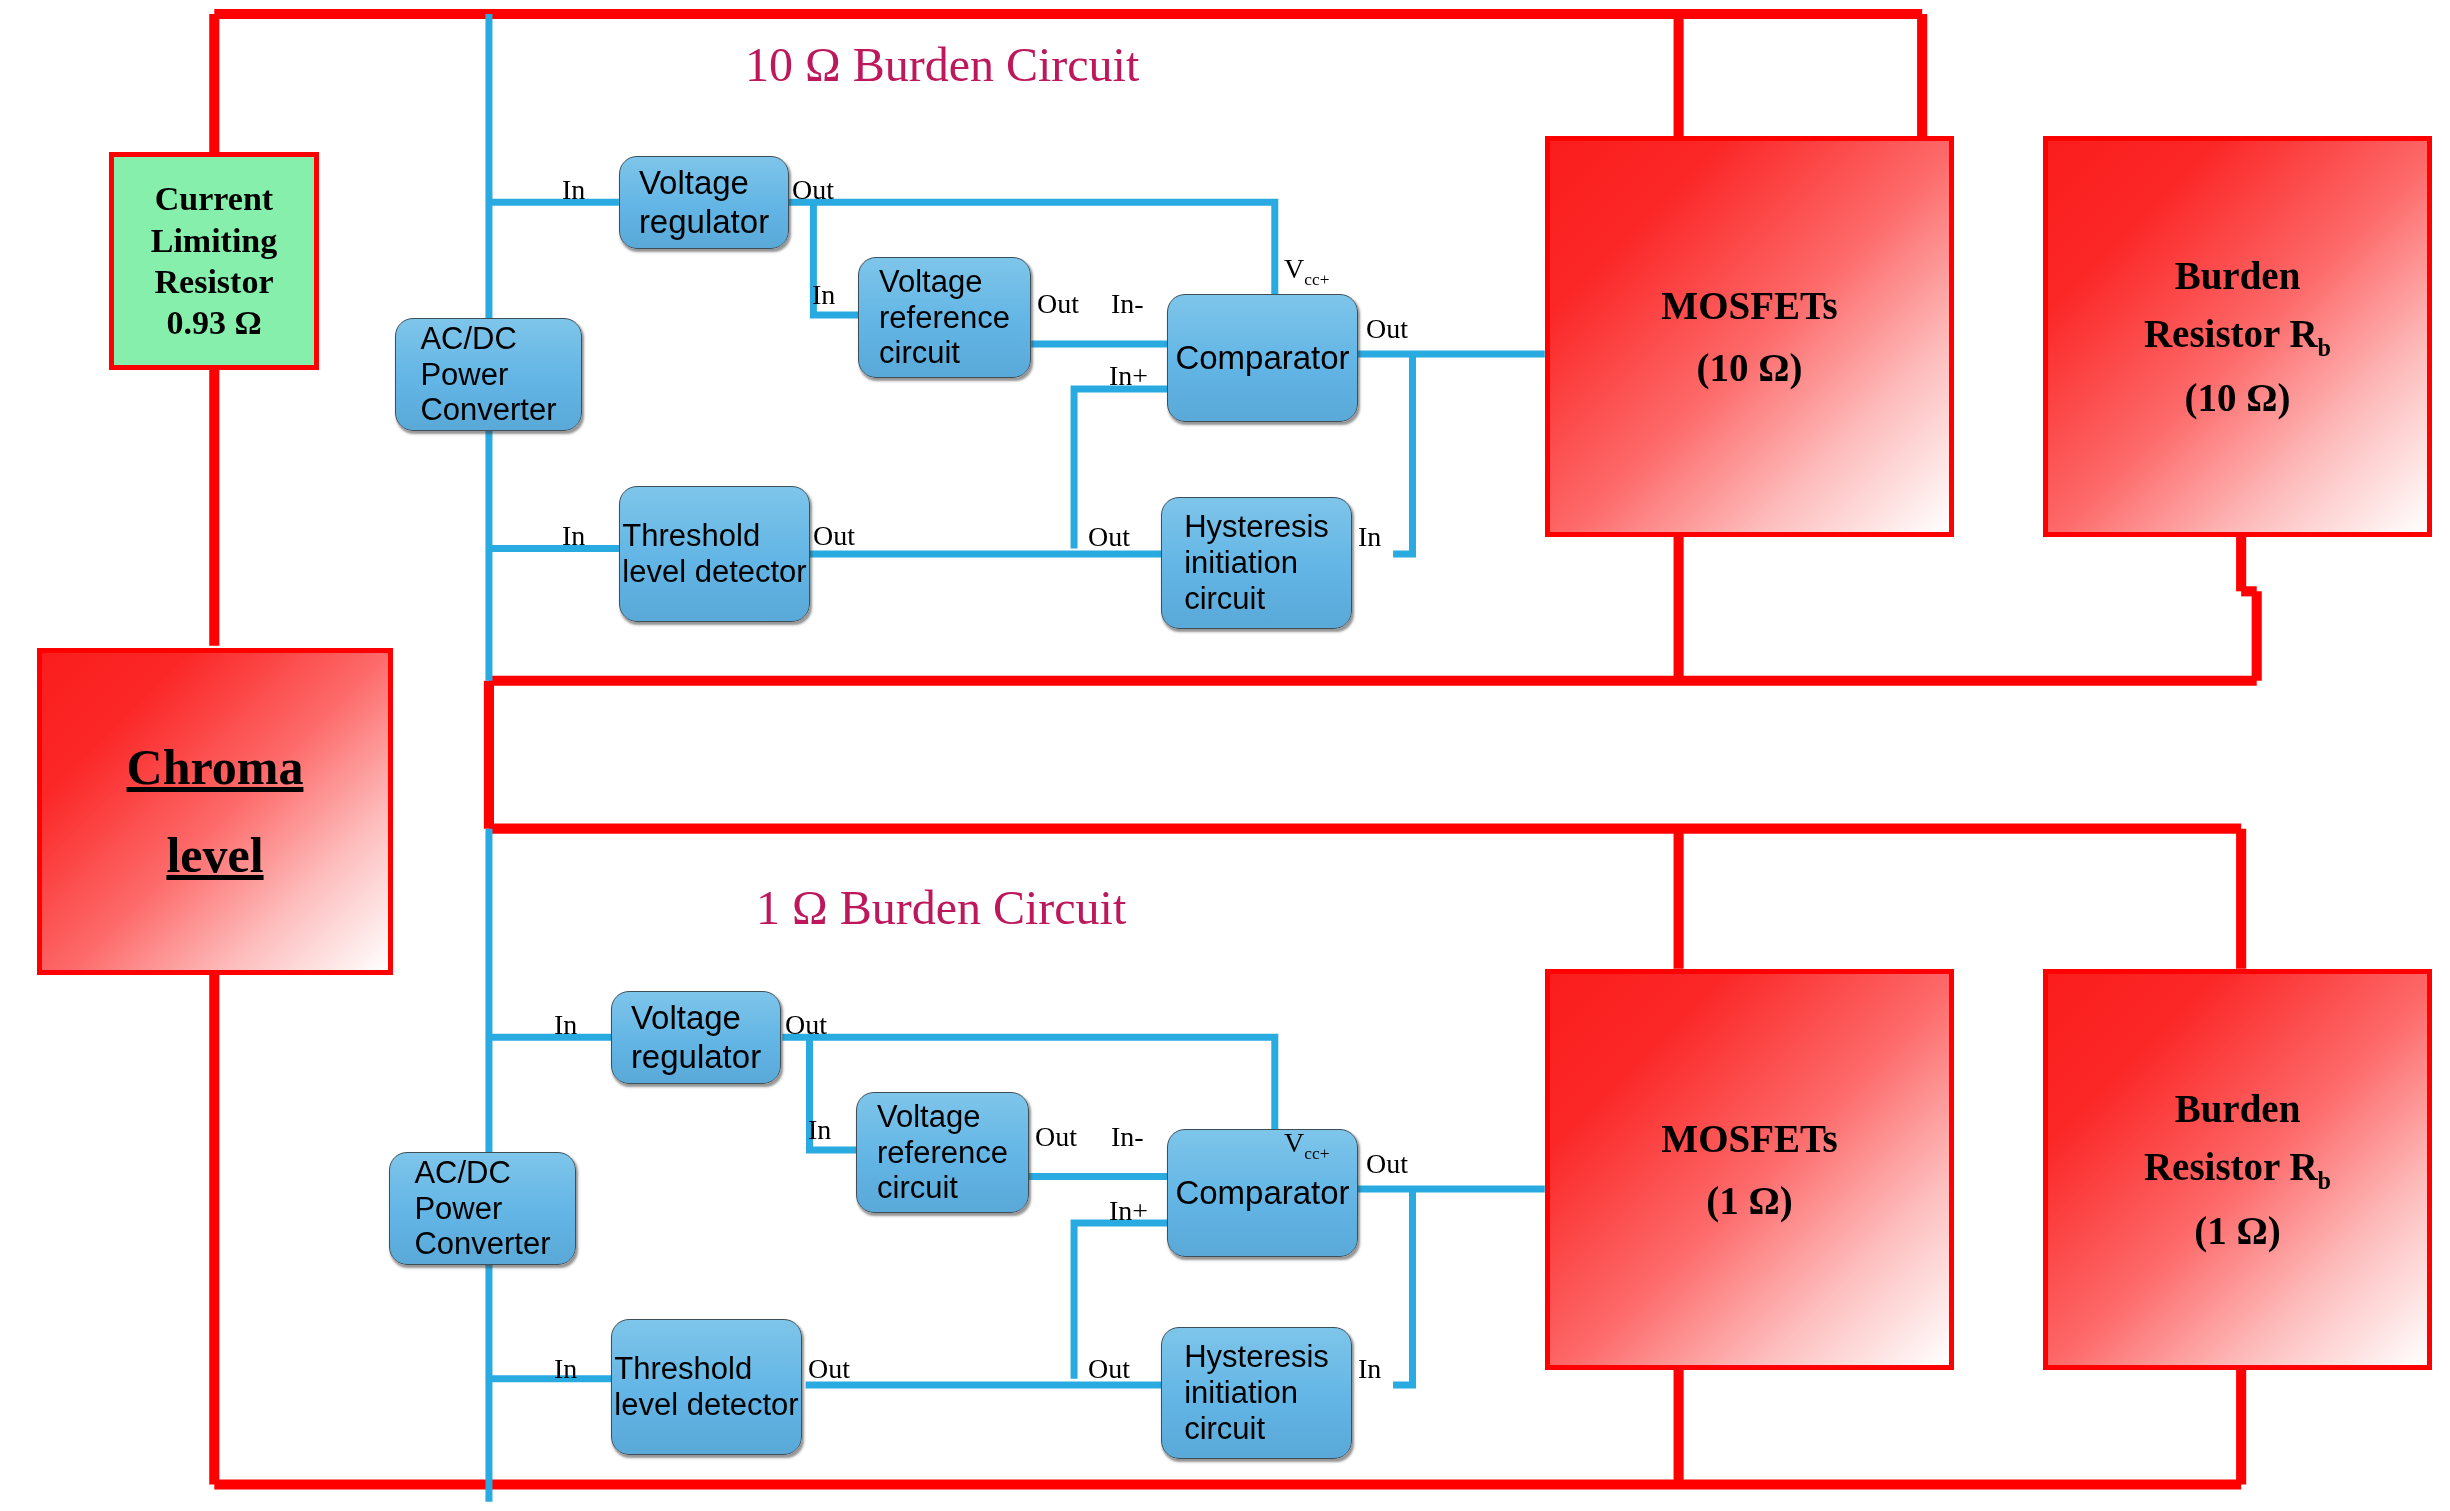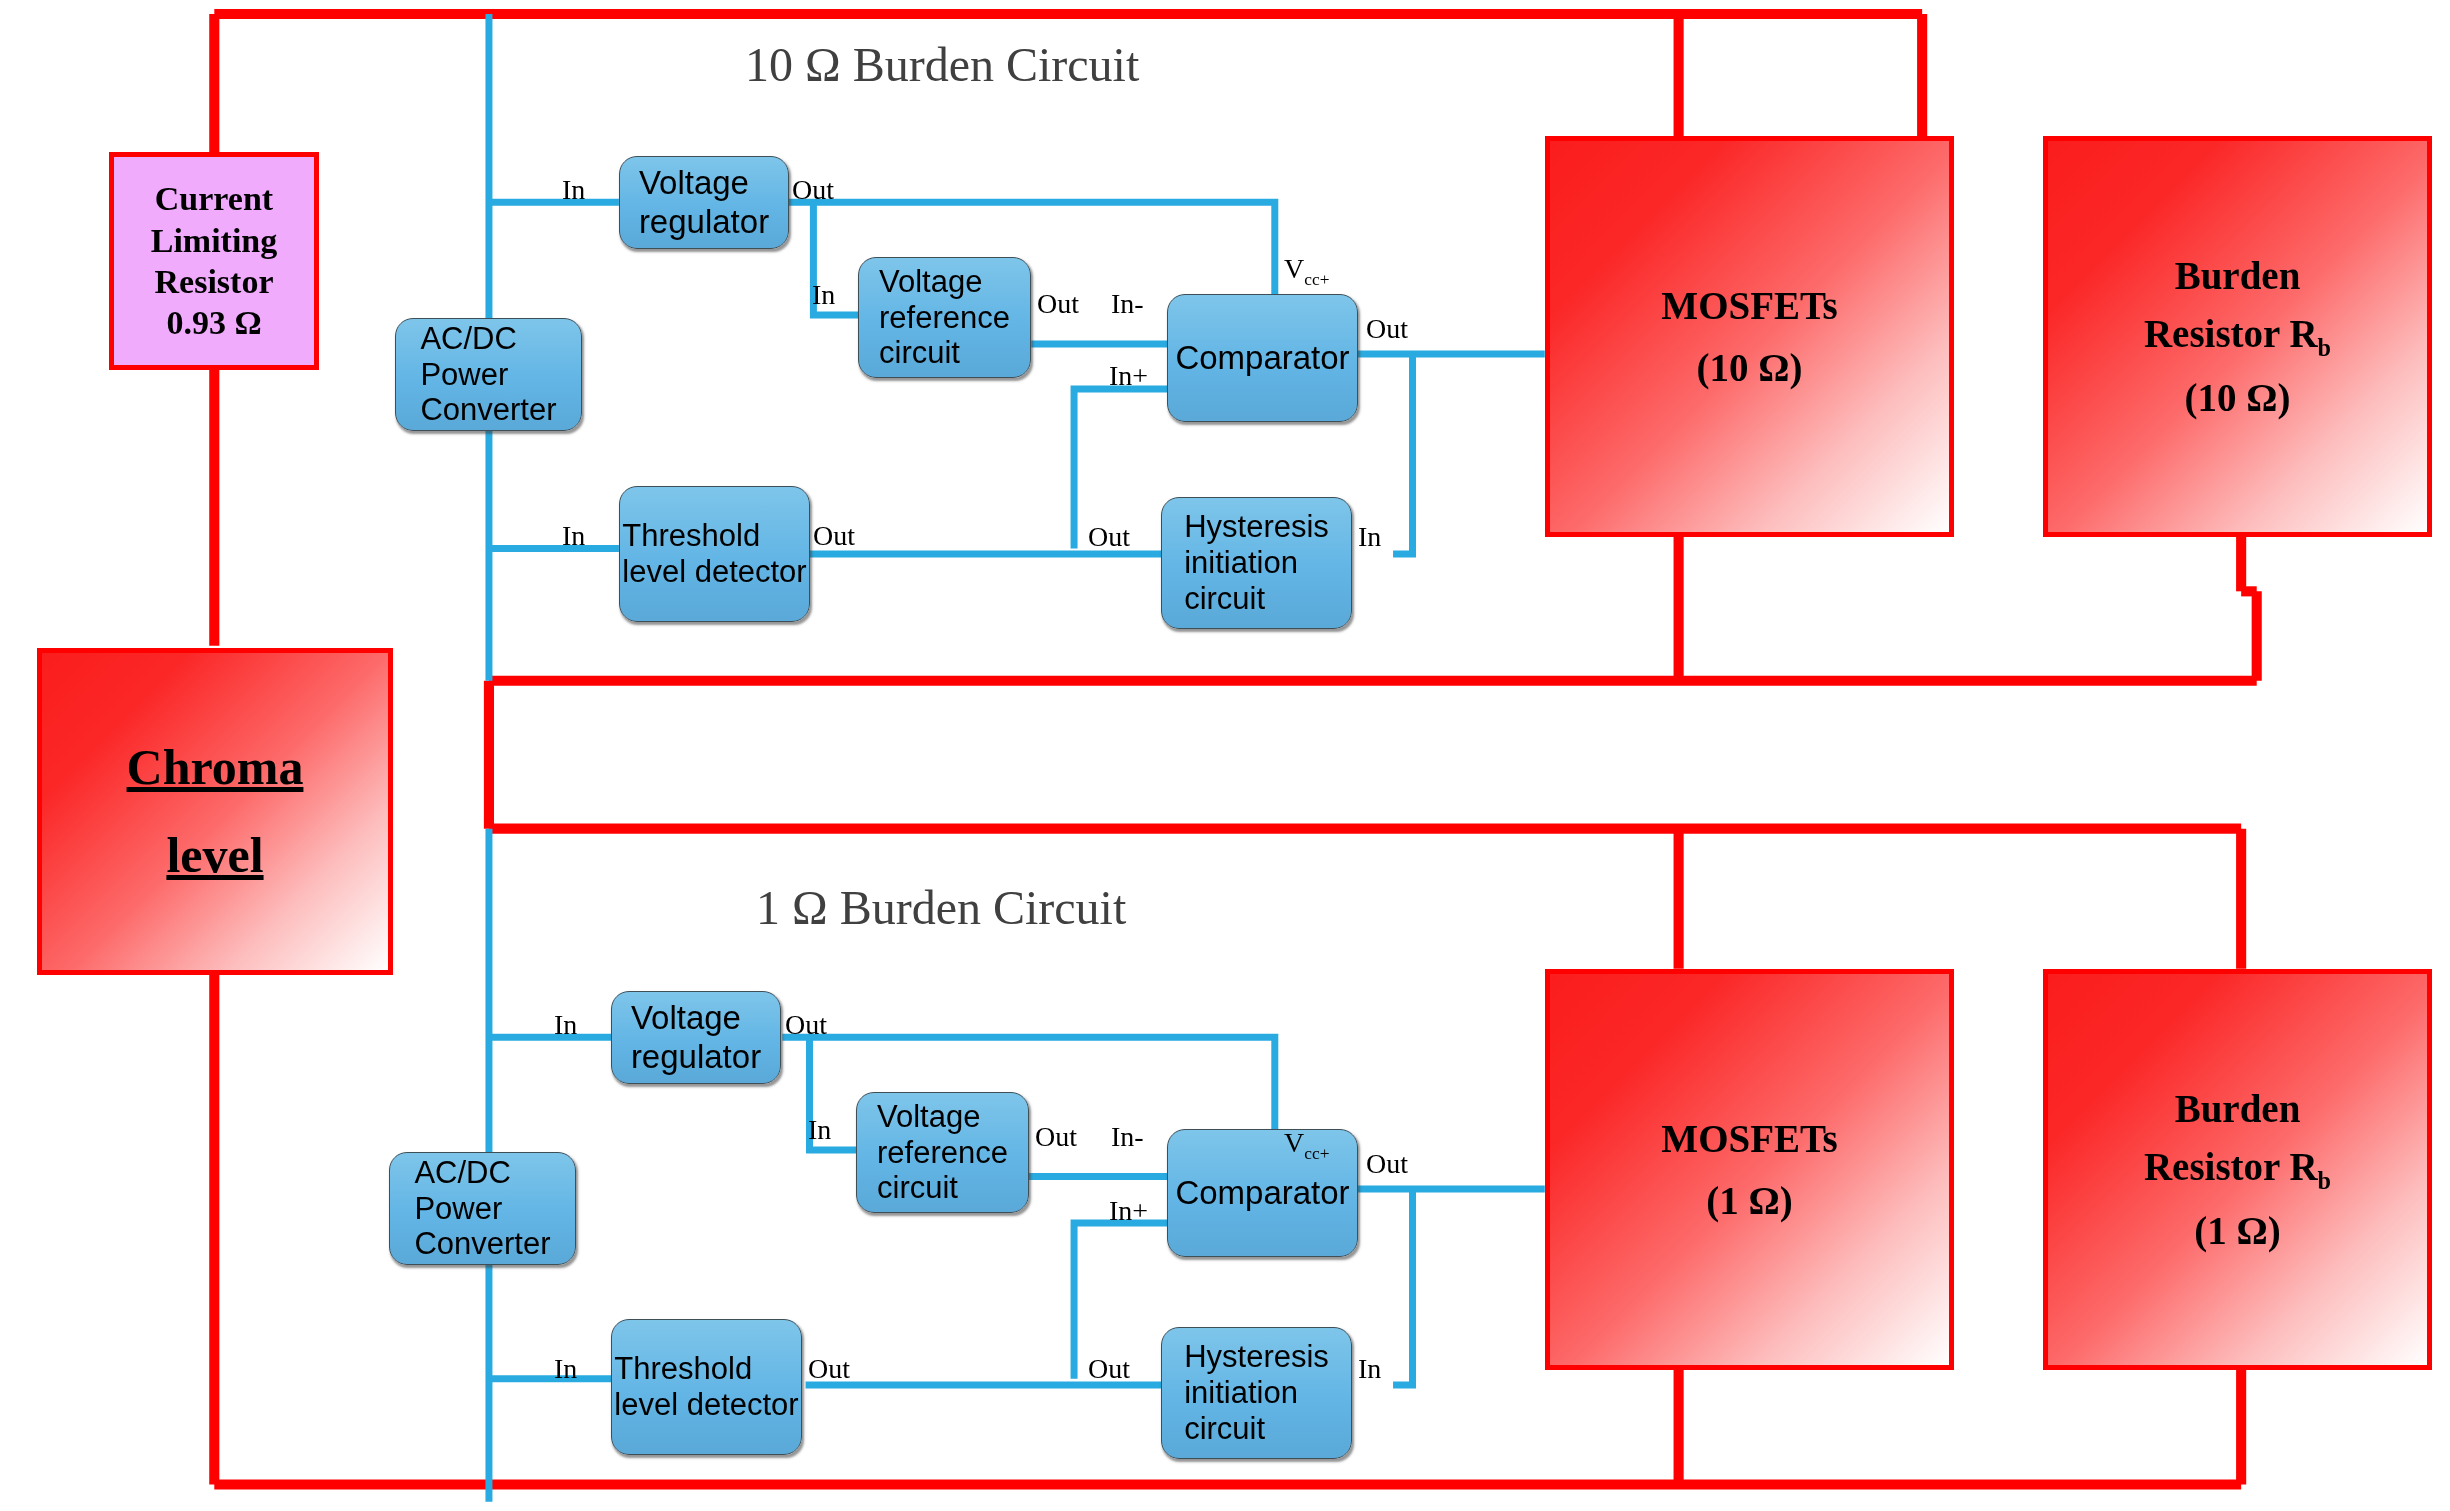--- a/index.html
+++ b/index.html
@@ -4,32 +4,32 @@
 <style>
   html,body{margin:0;padding:0;background:#fff;}
   #stage{position:relative;width:2450px;height:1511px;background:#fff;
          font-family:"Liberation Serif","DejaVu Serif",serif;}
   svg{position:absolute;left:0;top:0;width:2450px;height:1511px;}
   .red-box{position:absolute;border:5.4px solid #ff0000;box-sizing:border-box;
            display:flex;align-items:center;justify-content:center;
            text-align:center;font-weight:bold;color:#000;line-height:1.22;
            font-family:"Liberation Serif","DejaVu Serif",serif;}
   .red-grad{background:linear-gradient(135deg,#fb1d1d 0%,#fb2727 22%,#fd6a6a 52%,#fdbdbd 76%,#ffffff 100%);}
-  .red-flat{background:#f0abfc;justify-content:center;}
+  .red-flat{background:#86efac;justify-content:center;}
   .blue-box{position:absolute;box-sizing:border-box;
             background:linear-gradient(180deg,#7ec5ea 0%,#62b5e5 55%,#5aa9d8 100%);
             border:1.6px solid #3f4f58;border-radius:18px;
             box-shadow:1.6px 2.3px 2.3px rgba(60,60,60,.55);
             display:flex;align-items:center;justify-content:center;text-align:left;
             color:#000;line-height:1.16;
             font-family:Liberation Sans, sans-serif;}
   .port{position:absolute;font-size:28px;color:#000;white-space:nowrap;
         font-family:"Liberation Serif","DejaVu Serif",serif;}
   .port sub{font-size:0.62em;}
-  .sec-title{position:absolute;font-size:48px;color:#404040;white-space:nowrap;
+  .sec-title{position:absolute;font-size:48px;color:#be185d;white-space:nowrap;
              font-family:"Liberation Serif","DejaVu Serif",serif;}
 </style>
 </head>
 <body>
 
 <div id="stage">
 
   <svg viewBox="0 0 3148 1942">
     <g stroke="#ff0000" stroke-width="13" fill="none" stroke-linecap="butt">
 

